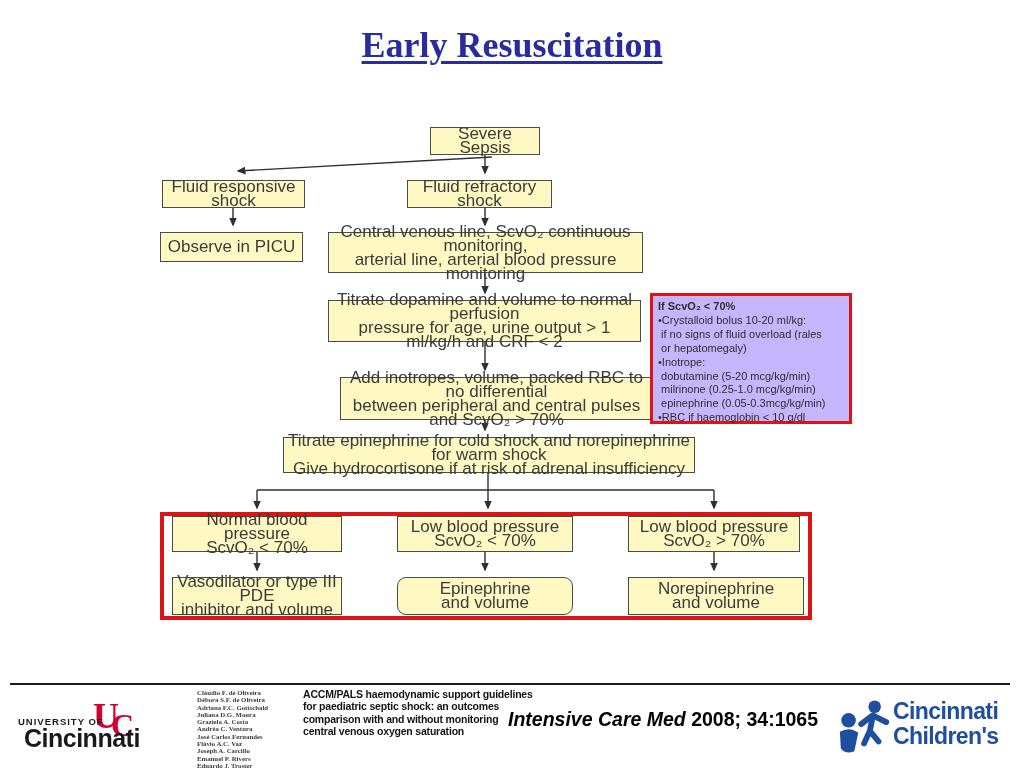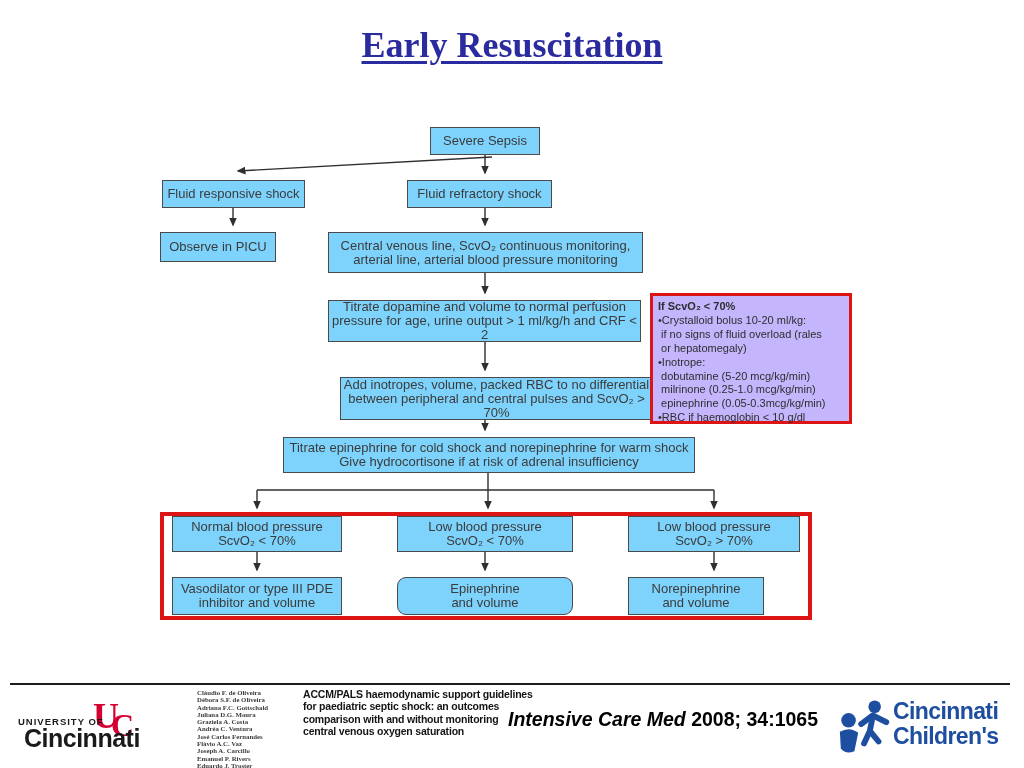--- a/index.html
+++ b/index.html
@@ -5,22 +5,22 @@
   html,body{margin:0;padding:0;background:#ffffff;}
   #slide{position:relative;width:1024px;height:768px;background:#ffffff;overflow:hidden;
          font-family:"Liberation Sans",sans-serif;}
 
   
   .title{position:absolute;left:0;right:0;top:24px;text-align:center;
          font-family:"Liberation Serif",serif;font-weight:bold;font-size:36px;
          color:#2b2ba0;text-decoration:underline;text-underline-offset:4px;}
 
   
-  .fbox{position:absolute;background:#7dd3fc;border:1px solid #4a4a4a;color:#3b3b3b;
-        font-size:13px;line-height:14px;display:flex;flex-direction:column;
+  .fbox{position:absolute;background:#fef9c3;border:1px solid #4a4a4a;color:#3b3b3b;
+        font-size:17px;line-height:14px;display:flex;flex-direction:column;
         align-items:center;justify-content:center;text-align:center;box-sizing:border-box;}
   .fbox div{width:100%;}
 
   
   .redframe{position:absolute;border:4px solid #dd1414;box-sizing:border-box;background:transparent;}
   .redbox{position:absolute;border:3px solid #dd1414;background:#c4b5fd;box-sizing:border-box;
           color:#2e2e2e;font-size:11px;line-height:13.9px;padding:4px 4px 2px 5px;}
   .redbox-header{font-weight:bold;white-space:pre;}
   .redbox-line{white-space:pre;}
 
@@ -82,21 +82,21 @@
   </div>
 
   <div class="fbox" style="left:162px;top:180px;width:143px;height:28px;">
     <div>Fluid responsive shock</div>
   </div>
 
   <div class="fbox" style="left:407px;top:180px;width:145px;height:28px;">
     <div>Fluid refractory shock</div>
   </div>
 
-  <div class="fbox" style="left:160px;top:232px;width:116px;height:30px;">
+  <div class="fbox" style="left:160px;top:232px;width:143px;height:30px;">
     <div>Observe in PICU</div>
   </div>
 
   <div class="fbox" style="left:328px;top:232px;width:315px;height:41px;">
     <div>Central venous line, ScvO₂ continuous monitoring,</div>
     <div>arterial line, arterial blood pressure monitoring</div>
   </div>
 
   <div class="fbox" style="left:328px;top:300px;width:313px;height:42px;">
     <div>Titrate dopamine and volume to normal perfusion</div>
@@ -141,21 +141,21 @@
   </div>
 
   <div class="fbox" style="left:172px;top:577px;width:170px;height:38px;">
     <div>Vasodilator or type III PDE</div>
     <div>inhibitor and volume</div>
   </div>
   <div class="fbox" style="left:397px;top:577px;width:176px;height:38px;border-radius:9px;">
     <div>Epinephrine</div>
     <div>and volume</div>
   </div>
-  <div class="fbox" style="left:628px;top:577px;width:136px;height:38px;justify-content:center;">
+  <div class="fbox" style="left:628px;top:577px;width:176px;height:38px;justify-content:center;">
     <div>Norepinephrine</div>
     <div>and volume</div>
   </div>
 
   <div class="divider"></div>
 
   <svg class="uc-mark" width="46" height="44" viewBox="0 0 46 44">
     <text x="0" y="32" font-family="Liberation Serif, serif" font-weight="bold" font-size="36" fill="#d50032">U</text>
     <text x="18" y="40" font-family="Liberation Serif, serif" font-weight="bold" font-size="32" fill="#d50032">C</text>
   </svg>

